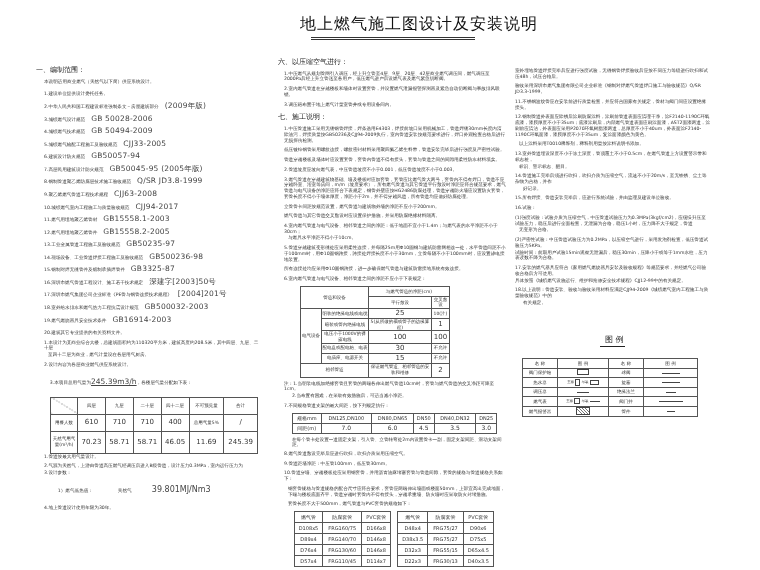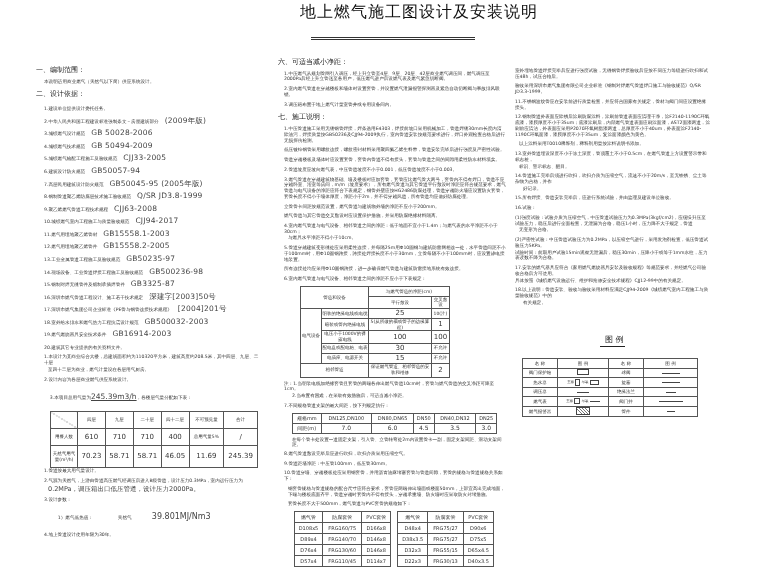--- a/index.html
+++ b/index.html
@@ -1,18 +1,18 @@
 <!DOCTYPE html>
 <html><head>
 <meta charset="utf-8">
 <style>
   html, body { margin:0; padding:0; background:#ffffff; }
   body { width:760px; height:570px; position:relative; overflow:hidden;
          font-family:"DejaVu Sans", sans-serif; color:#222; }
-  .title { position:absolute; left:300px; top:2px; font-family:"DejaVu Serif", serif;
+  .title { position:absolute; left:300px; top:14px; font-family:"DejaVu Serif", serif;
            font-size:16px; color:#111; letter-spacing:1px; }
   .title-rule { position:absolute; left:311px; top:37px; width:164px; height:0;
                 border-top:1.5px solid #333; border-bottom:1px solid #333; padding-top:1px; }
   .col { position:absolute; font-size:4.6px; line-height:1.25; color:#333; }
   .h { font-family:"DejaVu Serif", serif; font-size:7px; color:#222; margin:6px 0 4px 0; }
   .p { margin:0 0 4px 0; white-space:pre-wrap; }
   .ref { font-size:4.6px; margin:0 0 3.2px 8px; color:#333; }
   .ref .code { font-size:7.5px; color:#444; margin-left:6px; letter-spacing:0.2px; }
   .big { font-size:7.5px; color:#444; }
   table { border-collapse:collapse; }
@@ -36,21 +36,20 @@
 </head>
 <body>
 
 <div class="title">地上燃气施工图设计及安装说明</div>
 <div class="title-rule"></div>
 
 <div class="col" style="left:36px; top:58px; width:225px;">
   <div class="h" style="margin-top:8px;">一、编制范围：</div>
   <div class="p" style="margin-left:8px;">本说明适用商业燃气（天然气以下简）供应系统设计。</div>
 
-  <div class="h">二、设计依据：</div>
   <div>
     <div class="ref"><span>1.</span><span>建设单位提供设计委托任务。</span><span class="code"></span></div>
     <div class="ref"><span>2.</span><span>中华人民共和国工程建设标准强制条文－房屋建筑部分</span><span class="code">(2009年版)</span></div>
     <div class="ref"><span>3.</span><span>城镇燃气设计规范</span><span class="code">GB 50028-2006</span></div>
     <div class="ref"><span>4.</span><span>城镇燃气技术规范</span><span class="code">GB 50494-2009</span></div>
     <div class="ref"><span>5.</span><span>城镇燃气输配工程施工及验收规范</span><span class="code">CJJ33-2005</span></div>
     <div class="ref"><span>6.</span><span>建筑设计防火规范</span><span class="code">GB50057-94</span></div>
     <div class="ref"><span>7.</span><span>高层民用建筑设计防火规范</span><span class="code">GB50045-95 (2005年版)</span></div>
     <div class="ref"><span>8.</span><span>钢制管道聚乙烯防腐层技术施工验收规范</span><span class="code">Q/SR JD3.8-1999</span></div>
     <div class="ref"><span>9.</span><span>聚乙烯燃气管道工程技术规程</span><span class="code">CJJ63-2008</span></div>
@@ -100,31 +99,30 @@
       <td>58.71</td>
       <td>46.05</td>
       <td>11.69</td>
       <td>245.39</td>
     </tr>
   </tbody>
     </table>
 
   <div class="p" style="margin-left:8px;">1.管道按最大用气量设计。</div>
   <div class="p" style="margin-left:8px; margin-bottom:1px;">2.气源为天然气，上游由管道高压燃气经调压后进入B级管道，设计压力0.3MPa，室内运行压力为</div>
-  <div class="p big" style="margin-left:12px; font-size:6.5px;">0.2MPa，调压箱出口低压管道，设计压力2000Pa。</div>
   <div class="p" style="margin-left:8px;">3.设计参数：</div>
   <div class="p" style="margin-left:16px;">
     <span style="display:inline-block; width:60px;">1）燃气低热值：</span><span style="display:inline-block; width:34px;">天然气</span><span class="big" style="font-size:8px;">39.801MJ/Nm3</span>
   </div>
   <div class="p" style="margin-left:8px;">4.地上管道设计使用年限为30年。</div>
 
 </div>
 
 <div class="col" style="left:278px; top:58px; width:228px;">
-  <div class="h" style="margin-top:0;">六、可适当减小净距：</div>
+  <div class="h" style="margin-top:0;">六、以压缩空气进行：</div>
   <div class="p" style="margin-left:6px;">1.中压燃气从规划管网引入调压，经上升立管至4层、9层、20层、42层商业燃气调压间，燃气调压至2000Pa后经上升立管送至各用户，低压燃气进户后设燃气表及燃气紧急切断阀。</div>
   <div class="p" style="margin-left:6px;">2.室内燃气管道在穿越楼板和墙体时设置套管，并设置燃气泄漏报警探测器及紧急自动切断阀与事故排风联锁。</div>
   <div class="p" style="margin-left:6px;">3.调压箱布置于地上燃气计量室管井或专用设备间内。</div>
 
   <div class="h">七、施工说明：</div>
   <div class="p" style="margin-left:6px;">1.中压管道施工采用无缝钢管焊接，焊条选用E4303，焊接前坡口采用机械加工，管道焊缝30mm长度内清除油污，焊接质量按GB50236及CJJ94-2009执行，室内管道安装按规范要求进行，焊口外观检查合格后进行无损探伤检测。</div>
   <div class="p" style="margin-left:6px;">低压镀锌钢管采用螺纹连接，螺纹密封材料采用聚四氟乙烯生料带，管道安装完毕后进行强度及严密性试验。</div>
   <div class="p" style="margin-left:6px;">管道穿越楼板及墙体时应设置套管，套管内管道不得有接头，套管与管道之间的间隙用柔性防水材料填实。</div>
   <div class="p" style="margin-left:6px;">2.管道坡度应坡向燃气表，中压管道坡度不小于0.001，低压管道坡度不小于0.003。</div>
   <div class="p" style="margin-left:6px;">3.燃气管道在穿越建筑物基础、墙及楼板时应加套管，套管应比燃气管大两号，套管内不得有焊口，管道不应穿越卧室、浴室等房间，m/m（坡度要求），所有燃气管道与其它管道平行敷设时净距应符合规范要求，燃气管道与电气设备的净距应符合下表规定，钢管外壁应按HG2486防腐处理，管道穿越防火墙应设置防火套管，套管长度不得小于墙体厚度，净距小于2m，并不得穿越风道，所有管道均应做好防腐处理。</div>

